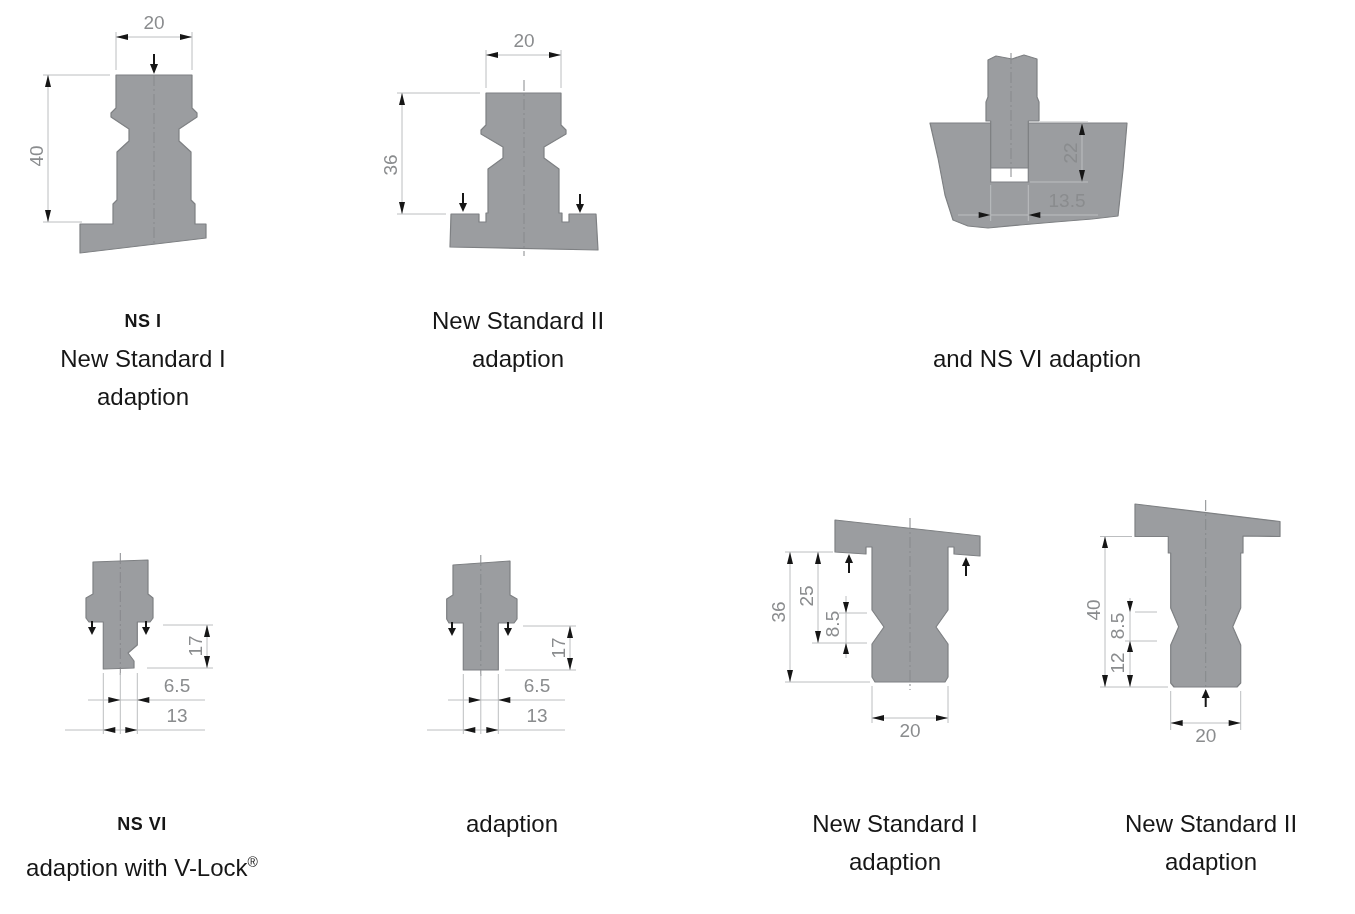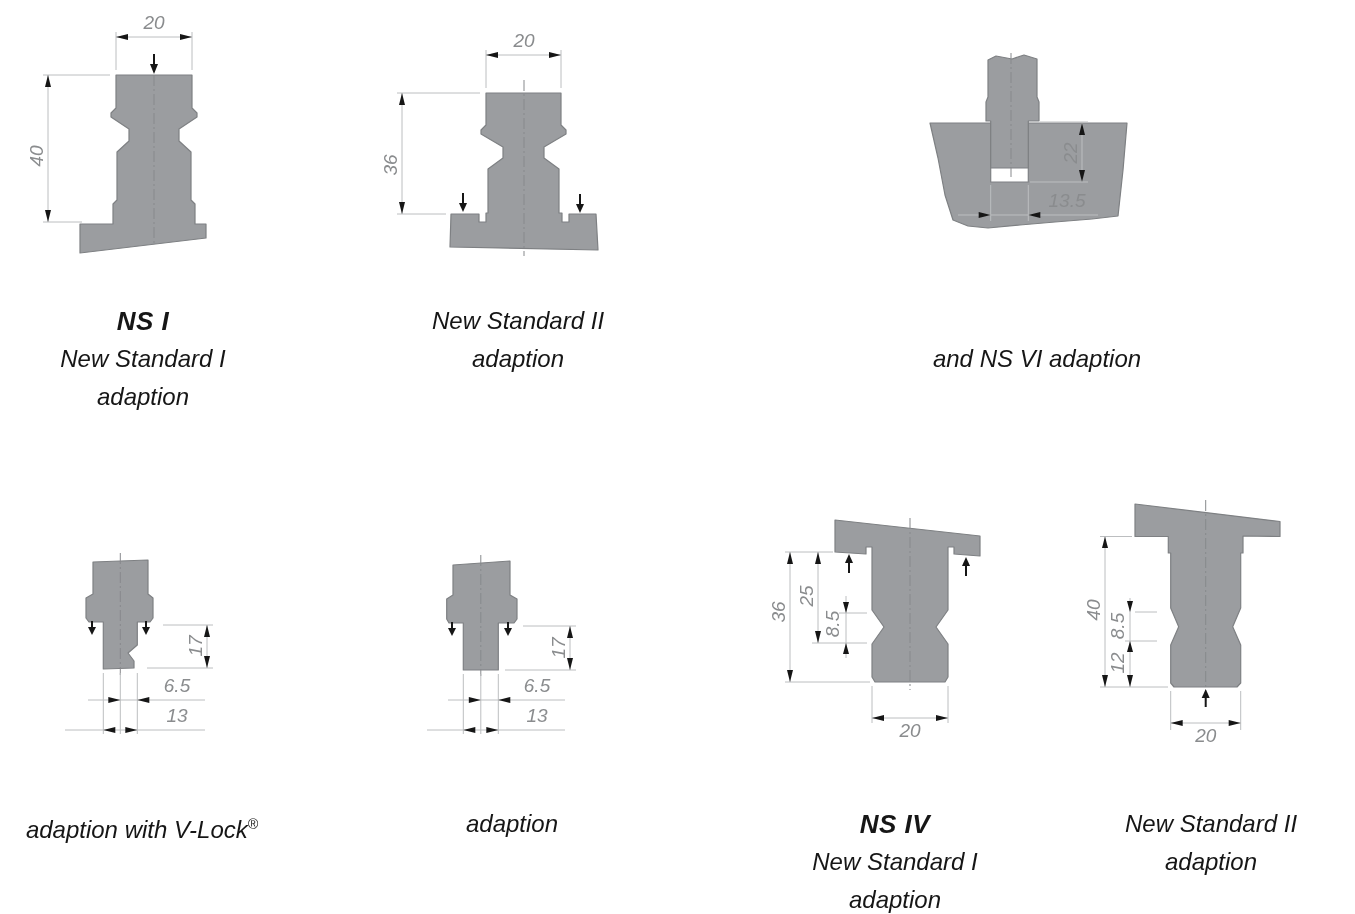--- a/index.html
+++ b/index.html
@@ -1,20 +1,20 @@
 <!DOCTYPE html>
 <html><head>
 <meta charset="utf-8">
 <style>
   html,body{margin:0;padding:0;background:#ffffff;}
   .page{position:relative;width:1355px;height:914px;background:#ffffff;overflow:hidden;
-        font-family:"Liberation Sans",sans-serif;font-style:italic;}
+        font-family:"Liberation Sans",sans-serif;}
   .fig-svg{position:absolute;overflow:visible;}
   .caption{position:absolute;text-align:center;color:#161616;}
-  .cap-title{font-size:26px;font-weight:700;line-height:38px;letter-spacing:.5px;}
+  .cap-title{font-size:18px;font-weight:700;line-height:38px;letter-spacing:.5px;}
   .cap-line{font-size:24px;line-height:38px;}
   .cap-line sup{font-size:14px;}
   
   .profile{fill:#9b9da0;stroke:#7e8083;stroke-width:1.2;stroke-linejoin:round;}
   .dim{stroke:#bcbec0;stroke-width:1;fill:none;}
   .cl{stroke:#87898c;stroke-width:1;fill:none;stroke-dasharray:11 3 2 3;}
   .ah{fill:#161616;}
   .ps{stroke:#161616;stroke-width:2;fill:none;}
   .dimtext{fill:#8a8c8e;font-family:"Liberation Sans",sans-serif;font-size:19px;}
 </style>
@@ -170,29 +170,29 @@
   <div class="caption" style="left:393px;top:302px;width:250px">
     <div class="cap-line">New Standard II</div>
     <div class="cap-line">adaption</div>
   </div>
 
   <div class="caption" style="left:862px;top:340px;width:350px">
     <div class="cap-line">and NS VI adaption</div>
   </div>
 
   <div class="caption" style="left:2px;top:805px;width:280px">
+    <div class="cap-title">NS VI</div>
     <div class="cap-line"><span>adaption with V-Lock</span><sup>®</sup></div>
   </div>
 
   <div class="caption" style="left:387px;top:805px;width:250px">
     <div class="cap-line">adaption</div>
   </div>
 
   <div class="caption" style="left:770px;top:805px;width:250px">
-    <div class="cap-title">NS IV</div>
     <div class="cap-line">New Standard I</div>
     <div class="cap-line">adaption</div>
   </div>
 
   <div class="caption" style="left:1086px;top:805px;width:250px">
     <div class="cap-line">New Standard II</div>
     <div class="cap-line">adaption</div>
   </div>
 
 </div>

